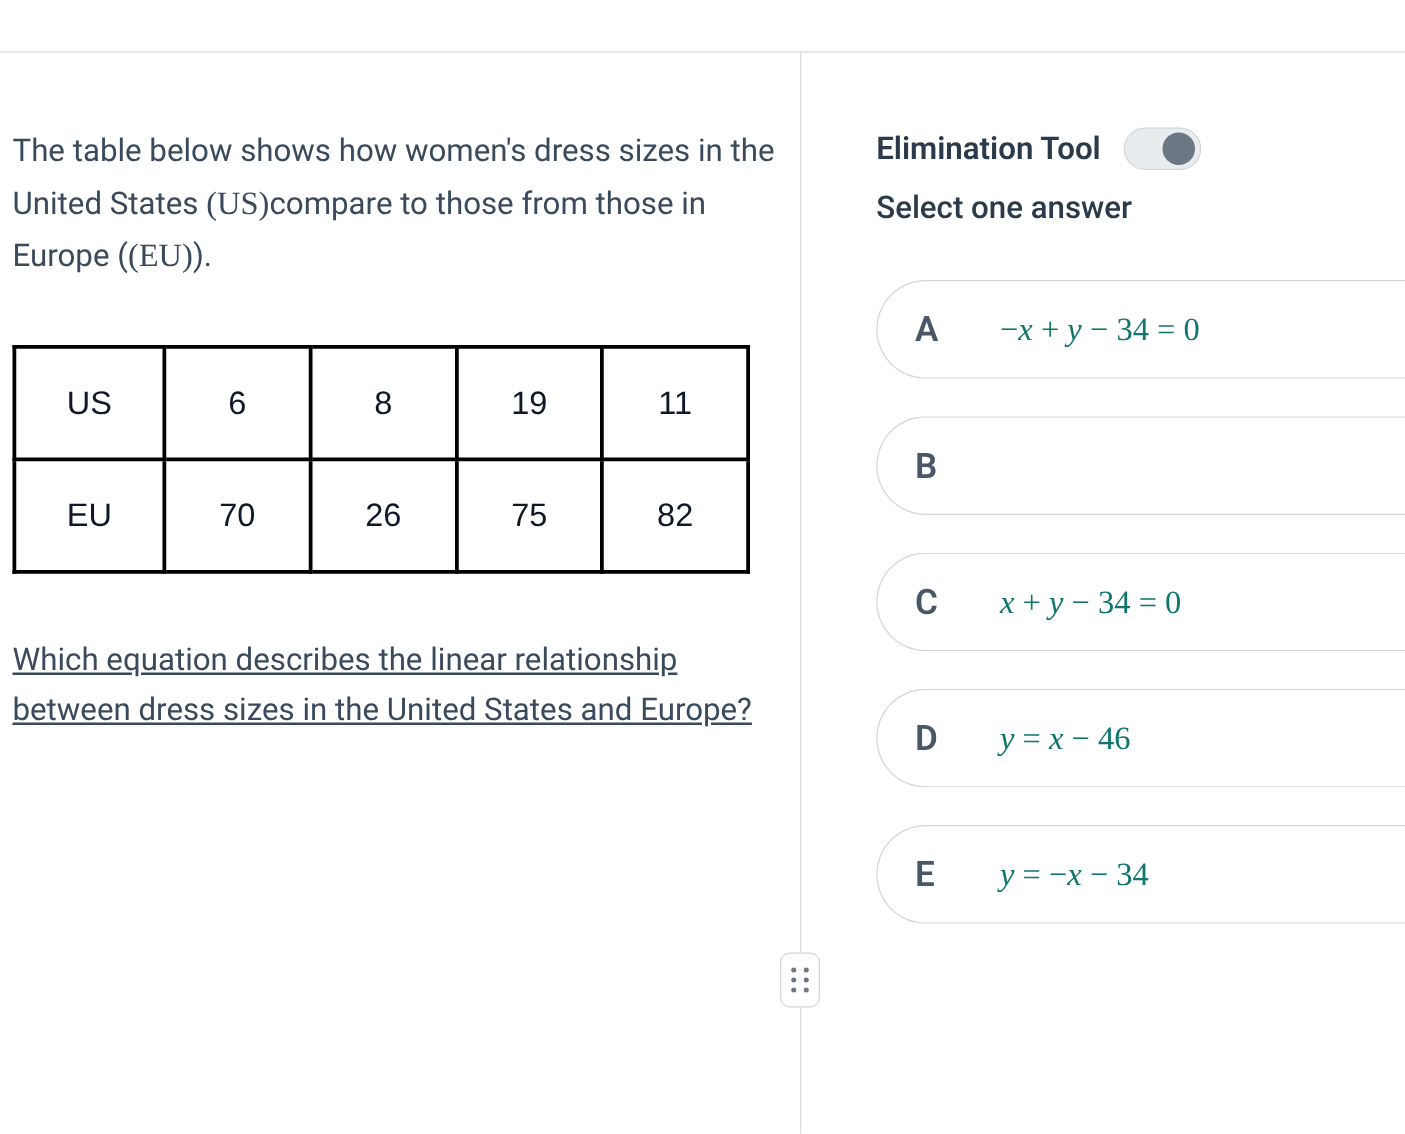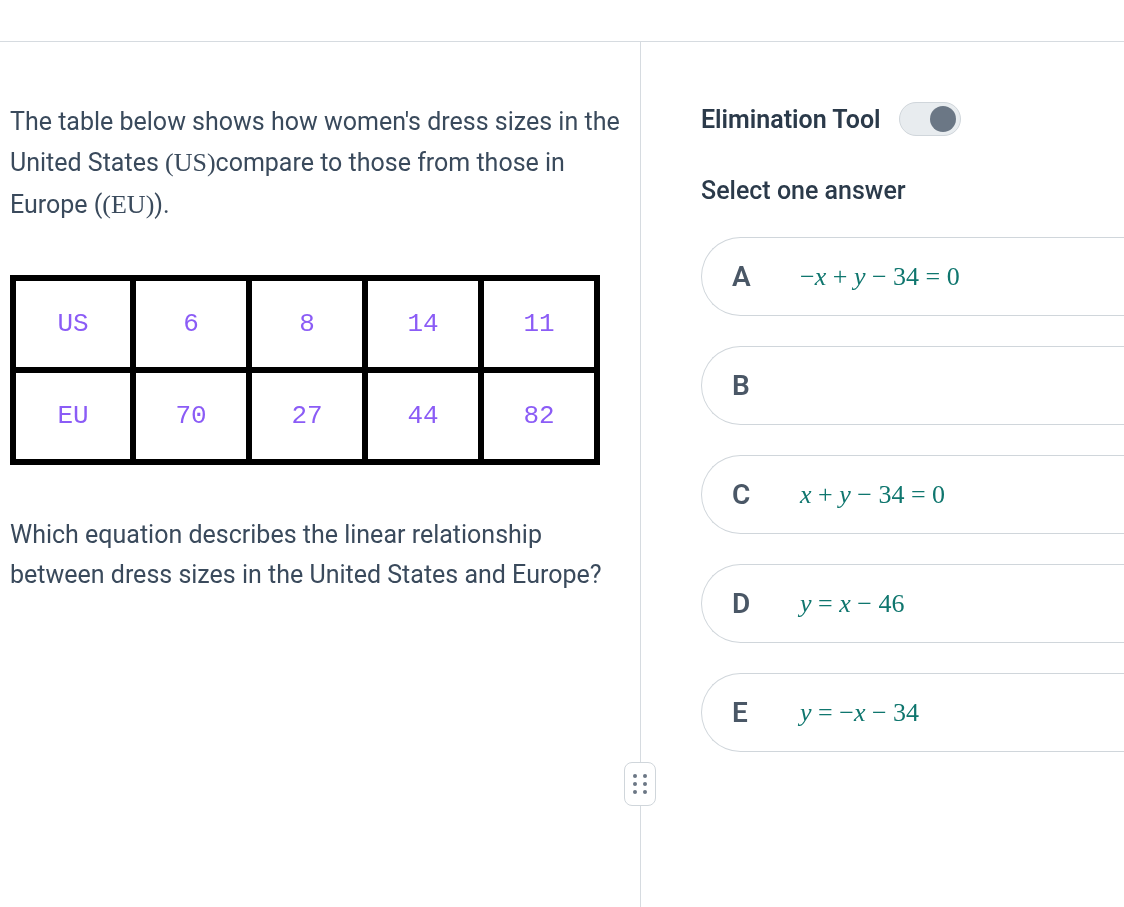--- a/index.html
+++ b/index.html
@@ -46,41 +46,42 @@
   .math-var {
     font-family: "Times New Roman", serif;
     font-size: 26px;
   }
   .data-table {
     border-collapse: collapse;
     margin-bottom: 50px;
     width: 590px;
   }
   .data-table td {
-    border: 6px solid #000000;
+    border: 3px solid #000000;
     padding: 28px 18px;
     text-align: center;
-    font-family: Liberation Mono, monospace;
+    font-family: Liberation Sans, sans-serif;
     font-size: 26px;
-    color: #8b5cf6;
+    color: #0f172a;
   }
   .data-table td.row-header {
     width: 120px;
   }
   .followup-text {
     font-size: 25px;
     line-height: 1.6;
     color: #3a4a5c;
+    text-decoration: underline;
   }
   
   .tool-row {
     display: flex;
     align-items: center;
     gap: 18px;
-    margin-bottom: 40px;
+    margin-bottom: 16px;
   }
   .tool-label {
     font-size: 25px;
     font-weight: 600;
     color: #2b3a4a;
   }
   .toggle {
     width: 62px;
     height: 34px;
     border-radius: 20px;
@@ -95,21 +96,21 @@
     right: 4px;
     width: 26px;
     height: 26px;
     border-radius: 50%;
     background: #6b7785;
   }
   .select-label {
     font-size: 25px;
     color: #2b3a4a;
     font-weight: 500;
-    margin-bottom: 32px;
+    margin-bottom: 43px;
   }
   .choice {
     border: 1px solid #d0d6db;
     border-right: none;
     border-radius: 40px 0 0 40px;
     padding: 22px 20px 22px 30px;
     margin-bottom: 30px;
     display: flex;
     align-items: center;
     gap: 40px;
@@ -166,28 +167,28 @@
     <p class="question-text">
       <span>The table below shows how women's dress sizes in the United States </span><span class="math-var">(US)</span><span>compare to those from those in Europe (</span><span class="math-var">(EU)</span><span>).</span>
     </p>
 
     <table class="data-table">
       <tbody>
           <tr>
         <td class="row-header">US</td>
         <td>6</td>
         <td>8</td>
-        <td>14</td>
+        <td>19</td>
         <td>11</td>
       </tr>
       <tr>
         <td class="row-header">EU</td>
         <td>70</td>
-        <td>27</td>
-        <td>44</td>
+        <td>26</td>
+        <td>75</td>
         <td>82</td>
       </tr>
     </tbody>
       </table>
 
     <p class="followup-text">Which equation describes the linear relationship between dress sizes in the United States and Europe?</p>
   </div>
 
   <div class="divider">
     <div class="drag-handle">

